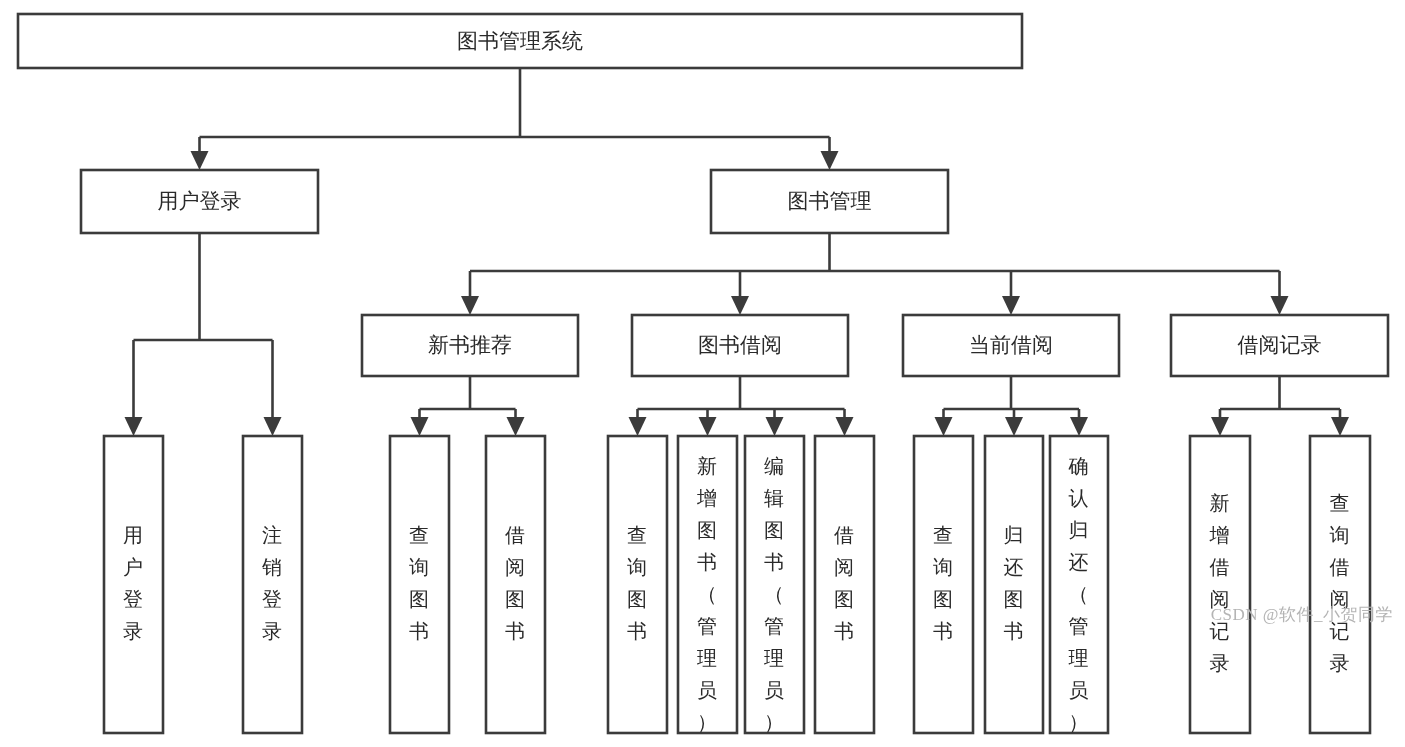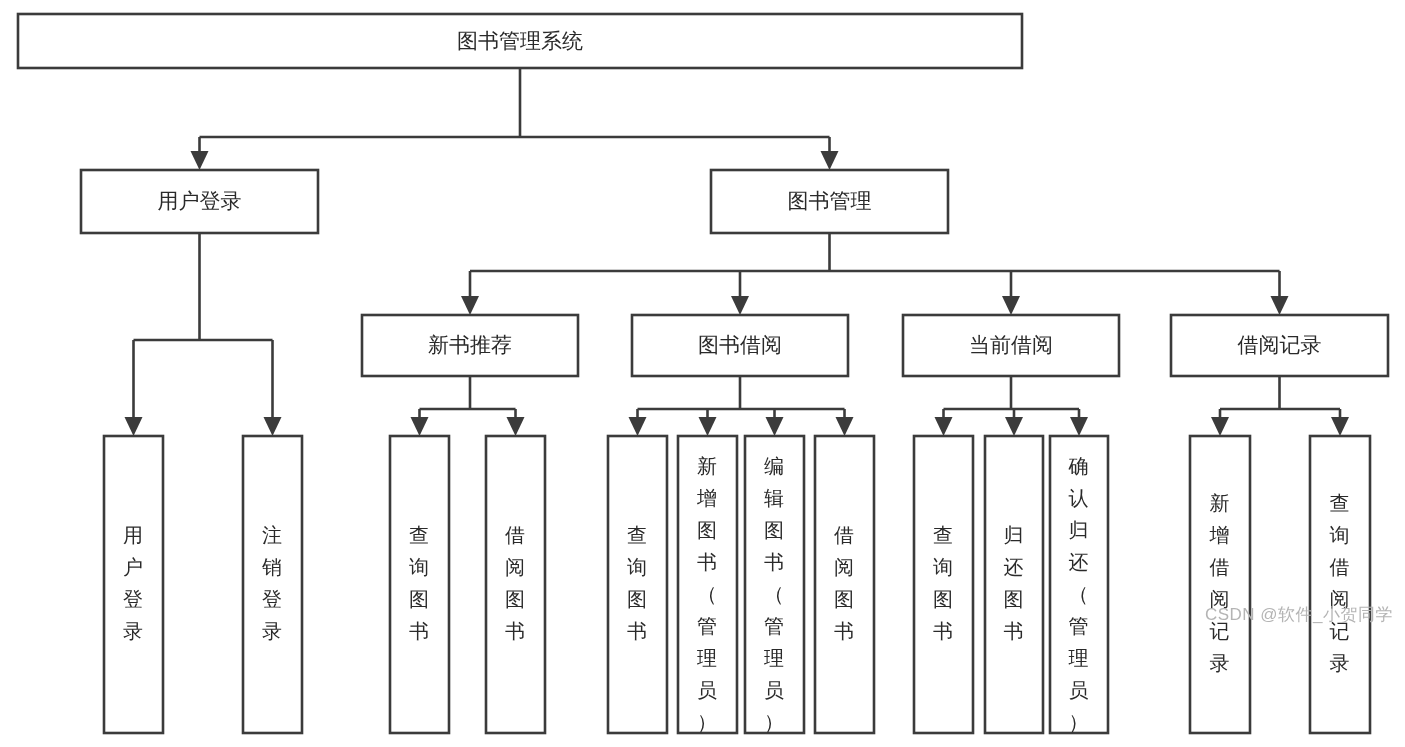--- a/index.html
+++ b/index.html
@@ -51,21 +51,21 @@
     white-space: pre;
   }
   .node-label.vertical {
     font-size: 20px;
     letter-spacing: 1px;
   }
   .watermark {
     position: absolute;
     right: 12px;
     bottom: 6px;
-    font-family: Liberation Sans, sans-serif;
+    font-family: Liberation Serif, serif;
     font-size: 17px;
     color: #b4b4b4;
     letter-spacing: 0.5px;
     user-select: none;
     pointer-events: none;
   }
 </style>
 </head>
 <body>
 

